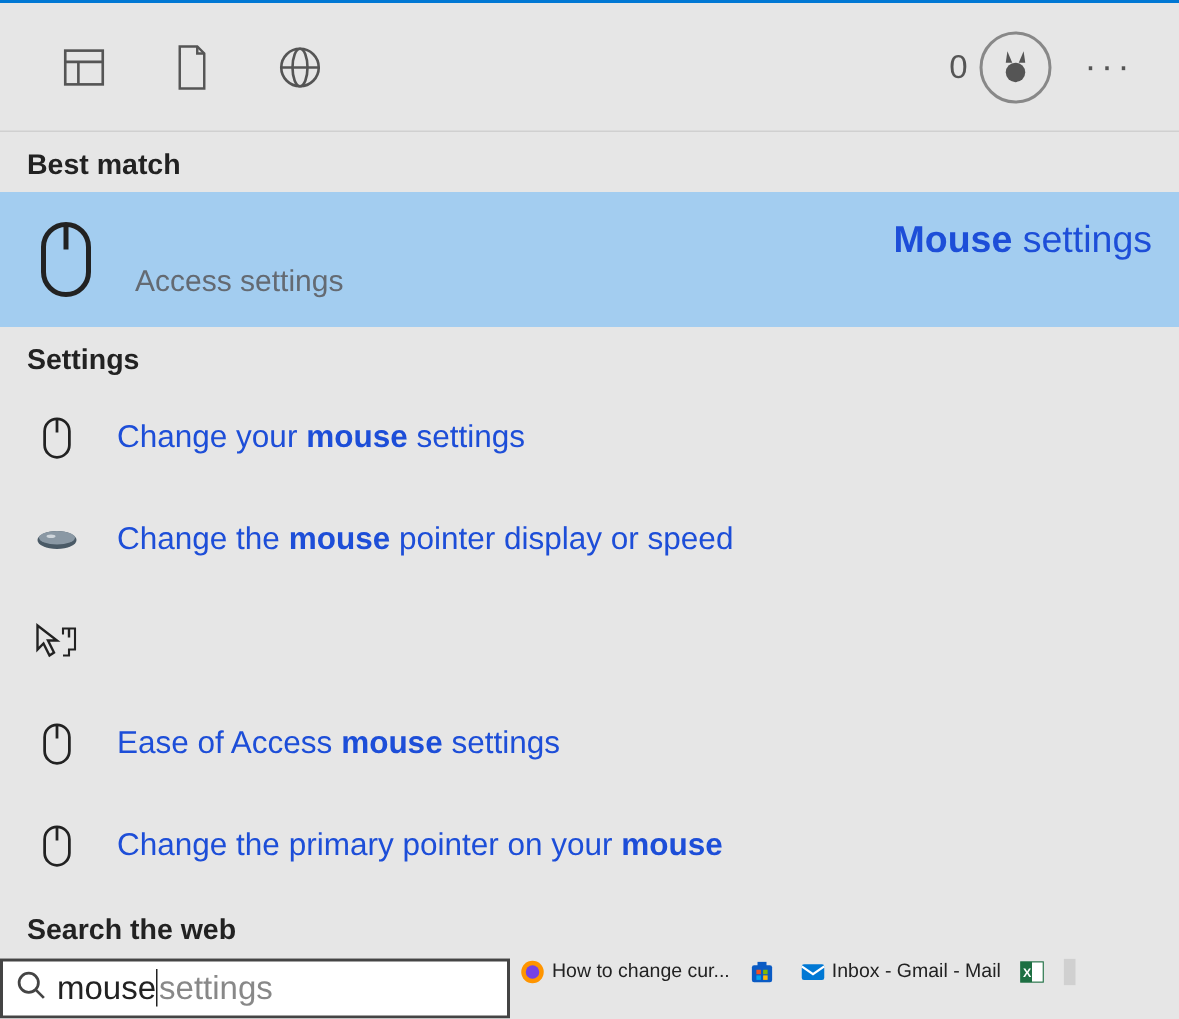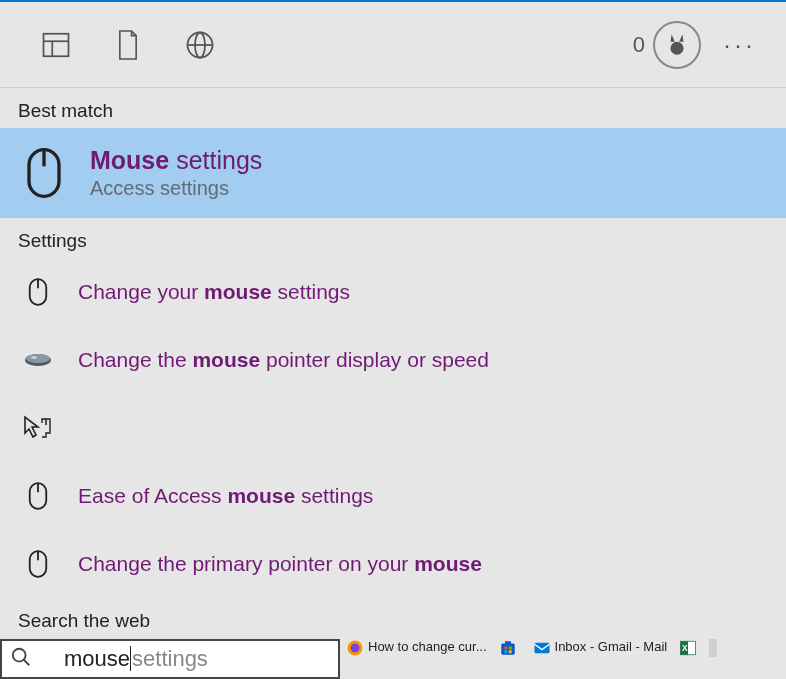--- a/index.html
+++ b/index.html
@@ -19,52 +19,52 @@
   .topbar .spacer { flex: 1; }
   .points-label { font-size: 22px; color: #555; margin-right: 8px; }
   .rewards-circle {
     width: 48px; height: 48px; border: 2px solid #888; border-radius: 50%;
     display: flex; align-items: center; justify-content: center; margin-right: 12px;
   }
   .dots { font-size: 24px; letter-spacing: 3px; color: #555; padding: 0 10px; }
 
   
   .section-header {
-    font-size: 19px; font-weight: 400; padding: 12px 18px 6px; color: #222;
+    font-size: 19px; font-weight: 700; padding: 12px 18px 6px; color: #222;
   }
 
   .result-item {
     display: flex; align-items: center; padding: 8px 18px; cursor: pointer;
   }
   .result-item.best-match {
     background: #a3cdf0; padding: 18px 18px;
   }
   .result-item .item-icon {
     width: 40px; height: 40px; display: flex; align-items: center; justify-content: center;
     margin-right: 20px; color: #222;
   }
   .result-item.best-match .item-icon {
     width: 52px; height: 52px; margin-right: 20px;
   }
   .result-item .item-text { flex: 1; }
-  .result-item .item-title { font-size: 21px; color: #701a75; }
+  .result-item .item-title { font-size: 21px; color: #1d4ed8; text-align: right; }
   .result-item.best-match .item-title { font-size: 25px; }
   .result-item .item-sub { font-size: 20px; color: #646a72; margin-top: 2px; }
 
   .settings-list .result-item { padding: 14px 18px; }
   .settings-list .item-title { font-size: 21px; }
 
   
   .taskbar {
     position: absolute; bottom: 0; left: 0; right: 0; height: 40px;
     background: #e6e6e6; display: flex; align-items: stretch;
   }
   .search-box {
     width: 340px; height: 40px; border: 2px solid #444; background: #fff;
-    display: flex; align-items: center; padding: 0 8px; gap: 26px;
+    display: flex; align-items: center; padding: 0 8px;
   }
   .search-box .search-icon { margin-right: 6px; color: #444; }
   .search-box .search-text { font-size: 22px; }
   .search-box .query { color: #222; border-right: 1px solid #222; padding-right: 0; }
   .search-box .hint { color: #888; margin-left: 1px; }
 
   .taskbar-item {
     display: flex; align-items: flex-start; padding: 0 6px; font-size: 13px; color: #222;
     cursor: pointer;
   }

